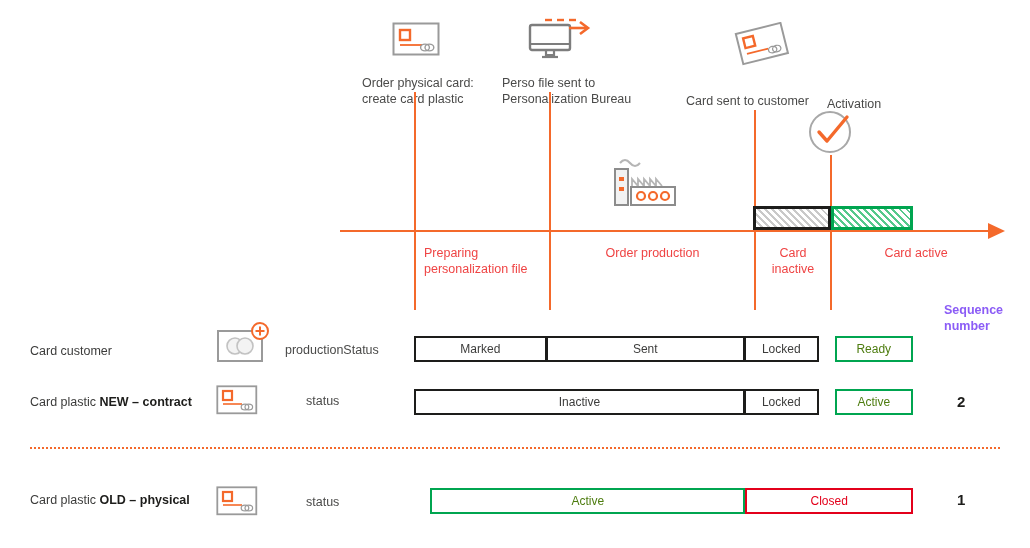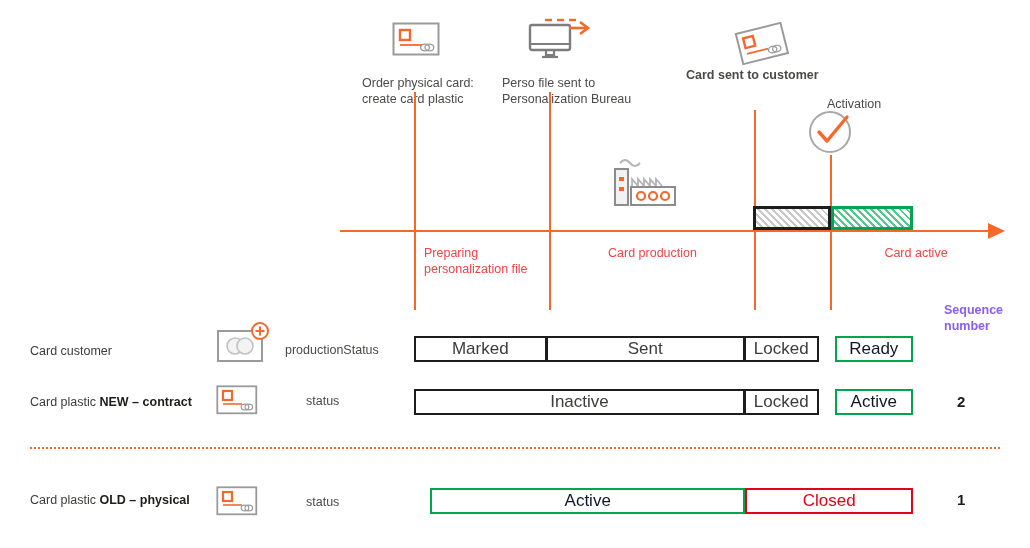--- a/index.html
+++ b/index.html
@@ -59,25 +59,25 @@
     position:absolute;font-size:12.5px;line-height:16px;font-weight:bold;
     color:#8b5cf6;white-space:pre-line;margin-left:8px;
   }
   .seq-num{
     position:absolute;font-size:15px;font-weight:bold;color:#1d1d1b;
   }
 
   .statebar{position:absolute;height:26px;display:flex;box-sizing:border-box;}
   .cell{
     box-sizing:border-box;display:flex;align-items:center;justify-content:center;
-    font-size:17px;background:#ffffff;
+    font-size:12px;background:#ffffff;
   }
   .cell.black{border:2px solid #1d1d1b;color:#3c3c3b;}
   .cell.black + .cell.black{border-left:1px solid #1d1d1b;}
-  .cell.green{border:2px solid #00a550;color:#0f172a;margin-left:16px;}
+  .cell.green{border:2px solid #00a550;color:#4d7c0f;margin-left:16px;}
   .cell.red{border:2px solid #e3001b;color:#e3001b;}
 
   .divider{
     position:absolute;left:30px;top:447px;width:970px;height:0;
     border-top:2px dotted #f4692b;
   }
 </style>
 </head>
 <body>
 
@@ -139,40 +139,42 @@
       <circle cx="55" cy="41" r="4" fill="none" stroke="#f4692b" stroke-width="2.2"></circle>
     </svg>
   </span>
 
   <div class="milestone-label" style="left:362px;top:75px;width:160px;">Order physical card:
 create card plastic</div>
 
   <div class="milestone-label" style="left:502px;top:75px;width:200px;">Perso file sent to
 Personalization Bureau</div>
 
-  <div class="milestone-label" style="left:686px;top:67px;width:200px;font-weight:bold;">Card sent to customer</div>
+  <div class="milestone-label" style="left:686px;top:93px;width:200px;">Card sent to customer</div>
 
   <div class="milestone-label" style="left:794px;top:96px;width:120px;text-align:center;">Activation</div>
 
   <div class="axis-line"></div>
   <div class="axis-arrow"></div>
 
   <div class="vline" style="left:414px;top:92px;height:218px;"></div>
   <div class="vline" style="left:549px;top:92px;height:218px;"></div>
   <div class="vline" style="left:754px;top:110px;height:200px;"></div>
   <div class="vline" style="left:830px;top:155px;height:155px;"></div>
 
   <div class="bar-inactive"></div>
   <div class="bar-active"></div>
 
   <div class="phase-label" style="left:424px;top:245px;width:130px;text-align:left;">Preparing
 personalization file</div>
 
-  <div class="phase-label" style="left:560px;top:245px;width:185px;">Card production</div>
-
+  <div class="phase-label" style="left:560px;top:245px;width:185px;">Order production</div>
+
+  <div class="phase-label" style="left:756px;top:245px;width:74px;">Card
+inactive</div>
 
   <div class="phase-label" style="left:832px;top:245px;width:90px;margin-left:39px;">Card active</div>
 
   <div class="seq-head" style="left:936px;top:302px;width:90px;">Sequence
 number</div>
 
   <div class="seq-num" style="left:957px;top:393px;">2</div>
 
   <div class="seq-num" style="left:957px;top:491px;">1</div>
 

